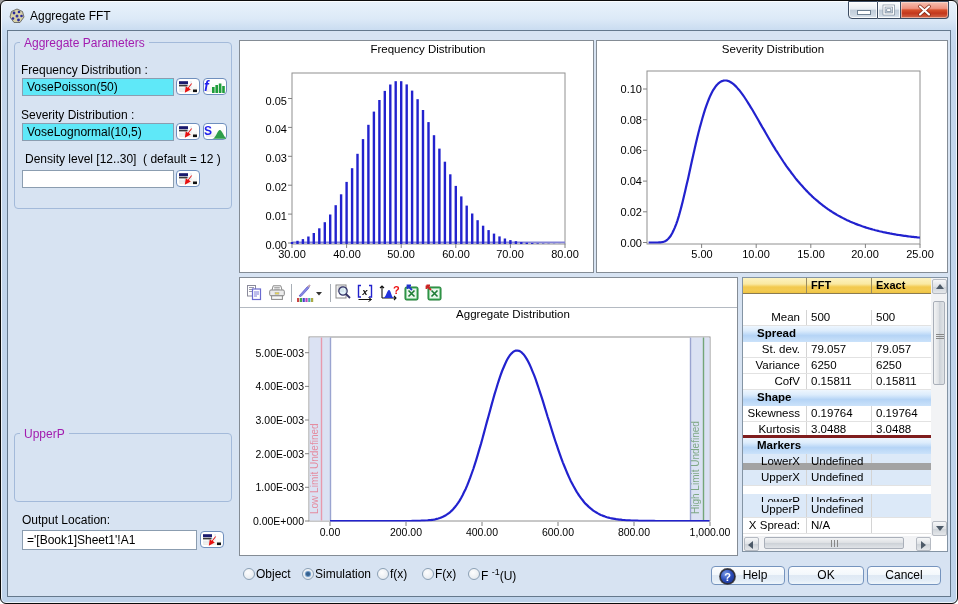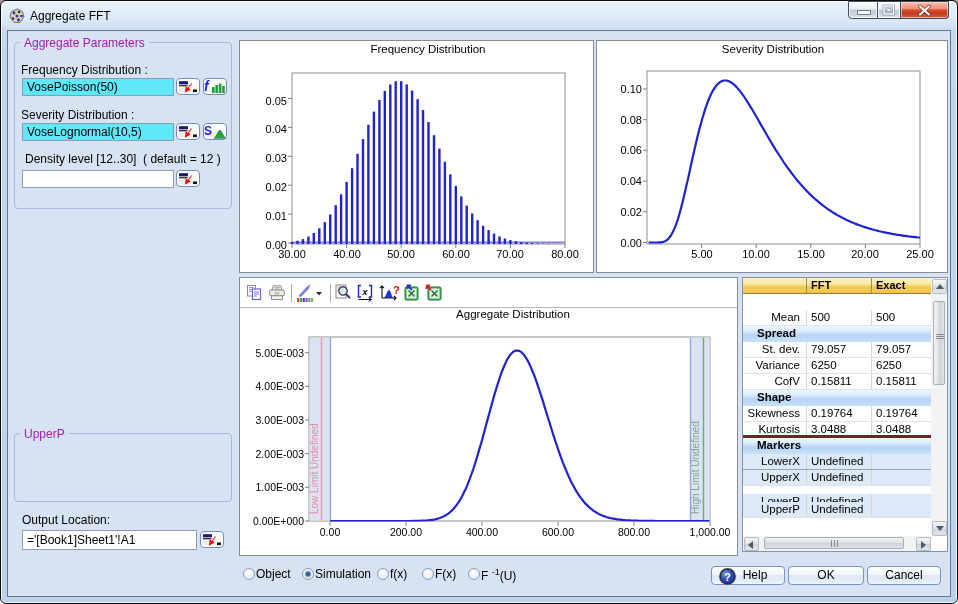--- a/index.html
+++ b/index.html
@@ -391,38 +391,43 @@
         <div class="c2">0.19764</div>
       </div>
       <div class="row " style="top:144px;height:16px;border-bottom:3px solid #7f1d1d">
         <div class="c0">Kurtosis</div>
         <div class="c1">3.0488</div>
         <div class="c2">3.0488</div>
       </div>
       <div class="row cat" style="top:160px;height:16px">
         <div style="padding:1px 0 0 14px">Markers</div>
       </div>
-      <div class="row mk" style="top:176px;height:16px;border-bottom:1px solid #a3a3a3">
+      <div class="row mk" style="top:176px;height:16px;border-bottom:7px solid #a3a3a3">
         <div class="c0">LowerX</div>
         <div class="c1">Undefined</div>
         <div class="c2"></div>
       </div>
       <div class="row mk" style="top:192px;height:16px;border-bottom:1px solid #e2e2e2">
         <div class="c0">UpperX</div>
         <div class="c1">Undefined</div>
         <div class="c2"></div>
       </div>
       <div class="row mk" style="top:216px;height:16px;border-bottom:1px solid #e2e2e2">
         <div class="c0">LowerP</div>
         <div class="c1">Undefined</div>
         <div class="c2"></div>
       </div>
       <div class="row mk" style="top:224px;height:16px;border-bottom:1px solid #e2e2e2">
         <div class="c0">UpperP</div>
         <div class="c1">Undefined</div>
+        <div class="c2"></div>
+      </div>
+      <div class="row " style="top:240px;height:16px;border-bottom:1px solid #e2e2e2">
+        <div class="c0">X Spread:</div>
+        <div class="c1">N/A</div>
         <div class="c2"></div>
       </div>
 
  <div class="sb" style="left:188px;top:0;width:16px;height:258px"></div>
  <div class="sbb" style="left:188.5px;top:0.5px;width:15px;height:15px"></div>
  <div style="position:absolute;left:192.5px;top:6px;width:0;height:0;border-left:4px solid transparent;border-right:4px solid transparent;border-bottom:5px solid #4d5a68"></div>
  <div class="sbb" style="left:188.5px;top:242.5px;width:15px;height:15px"></div>
  <div style="position:absolute;left:192.5px;top:248px;width:0;height:0;border-left:4px solid transparent;border-right:4px solid transparent;border-top:5px solid #4d5a68"></div>
  <div class="thumbv" style="left:189.5px;top:23px;height:84px"></div>
  <div style="position:absolute;left:192.5px;top:56px;width:8px;height:1px;background:#888;box-shadow:0 2px 0 #888,0 4px 0 #888"></div>

